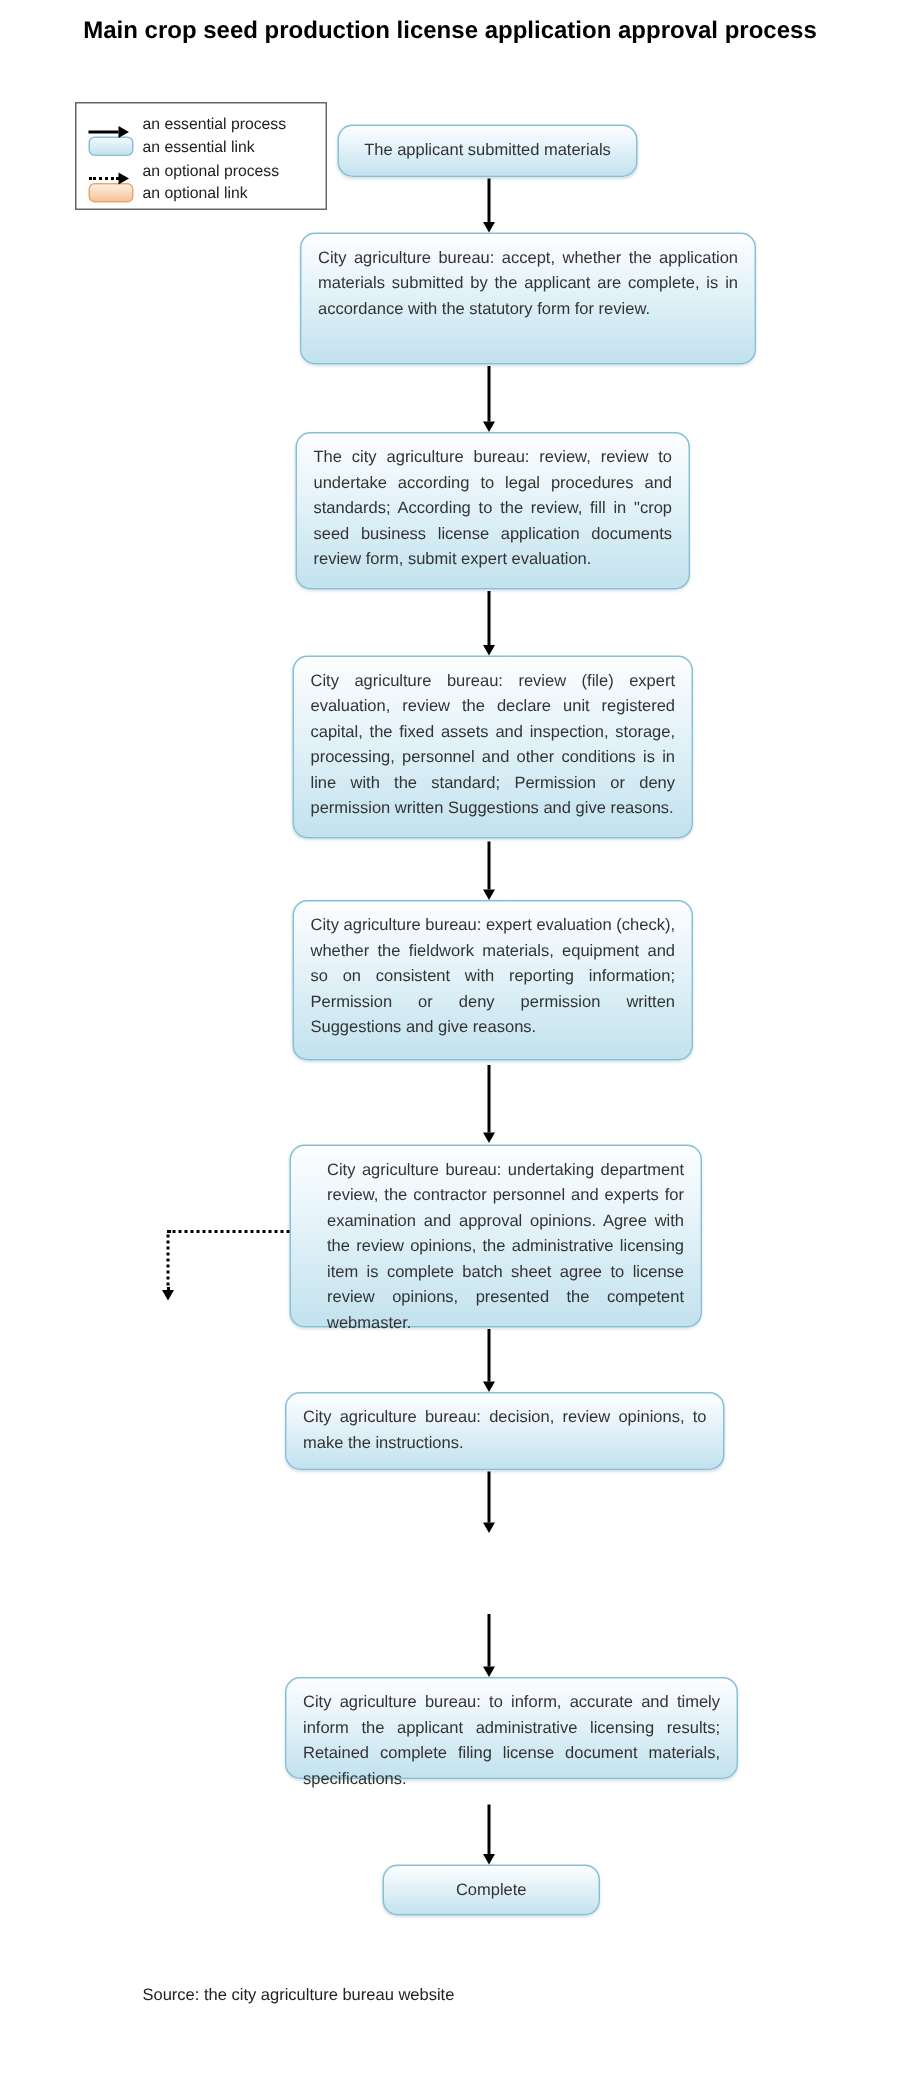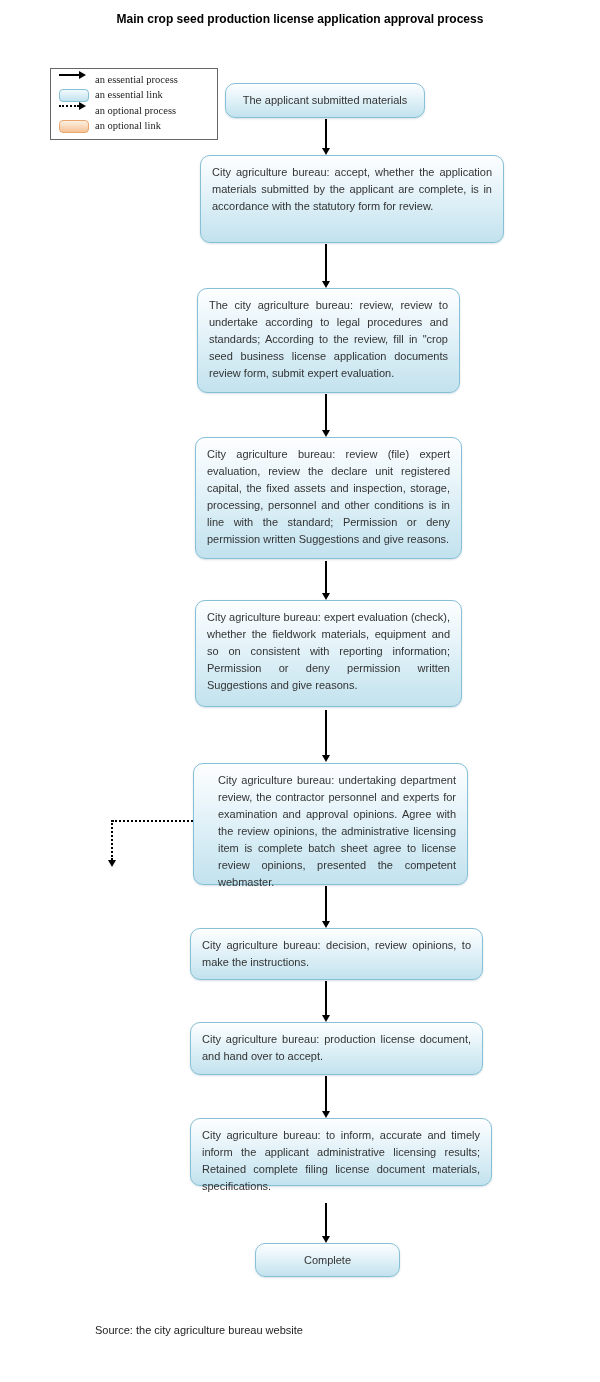--- a/index.html
+++ b/index.html
@@ -11,37 +11,37 @@
     font-family: "Liberation Sans", sans-serif;
     color: #333333;
     overflow: hidden;
   }
   .title {
     position: absolute;
     left: 0; top: 12px;
     width: 100%;
     margin: 0;
     text-align: center;
-    font-size: 12px;
+    font-size: 16px;
     font-weight: bold;
     color: #000000;
   }
   
   .legend {
     position: absolute;
     left: 50px; top: 68px;
     width: 168px; height: 72px;
     border: 1px solid #666666;
     box-sizing: border-box;
     padding: 5px 6px 4px 8px;
     display: flex;
     flex-direction: column;
     justify-content: space-between;
   }
-  .legend-row { display: flex; align-items: flex-start; height: 15px; font-family: Liberation Serif, serif; }
+  .legend-row { display: flex; align-items: flex-end; height: 15px; }
   .legend-icon-cell { width: 36px; flex: 0 0 36px; display:flex; align-items:center; }
   .legend-label { font-size: 10.5px; color: #222; white-space: nowrap; }
   .glyph-arrow { position: relative; width: 20px; height: 0; border-top: 2px solid #000; }
   .glyph-arrow::after {
     content:''; position:absolute; right:-7px; top:-5px;
     border-top:4px solid transparent; border-bottom:4px solid transparent;
     border-left:7px solid #000;
   }
   .glyph-arrow.dotted { border-top-style: dotted; }
   .glyph-swatch {
@@ -148,21 +148,20 @@
 
   <div class="fbox" style="left:195px; top:437px; width:267px; height:122px;">City agriculture bureau: review (file) expert evaluation, review the declare unit registered capital, the fixed assets and inspection, storage, processing, personnel and other conditions is in line with the standard; Permission or deny permission written Suggestions and give reasons.</div>
 
   <div class="fbox" style="left:195px; top:600px; width:267px; height:107px;">City agriculture bureau: expert evaluation (check), whether the fieldwork materials, equipment and so on consistent with reporting information; Permission or deny permission written Suggestions and give reasons.</div>
 
   <div class="fbox" style="left:193px; top:763px; width:275px; height:122px;padding-left:24px;">City agriculture bureau: undertaking department review, the contractor personnel and experts for examination and approval opinions. Agree with the review opinions, the administrative licensing item is complete batch sheet agree to license review opinions, presented the competent webmaster.</div>
 
 
   <div class="fbox" style="left:190px; top:928px; width:293px; height:52px;">City agriculture bureau: decision, review opinions, to make the instructions.</div>
 
-  <div class="fbox" style="left:190px; top:1022px; width:293px; height:53px;">City agriculture bureau: production license document, and hand over to accept.</div>
 
   <div class="fbox" style="left:190px; top:1118px; width:302px; height:68px;">City agriculture bureau: to inform, accurate and timely inform the applicant administrative licensing results; Retained complete filing license document materials, specifications.</div>
 
   <div class="fbox center" style="left:255px; top:1243px; width:145px; height:34px;">Complete</div>
 
   <div class="arrow-v" style="left:325px; top:119px;  height:29px;"></div>
   <div class="arrow-v" style="left:325px; top:244px;  height:37px;"></div>
   <div class="arrow-v" style="left:325px; top:394px;  height:36px;"></div>
   <div class="arrow-v" style="left:325px; top:561px;  height:32px;"></div>
   <div class="arrow-v" style="left:325px; top:710px;  height:45px;"></div>

